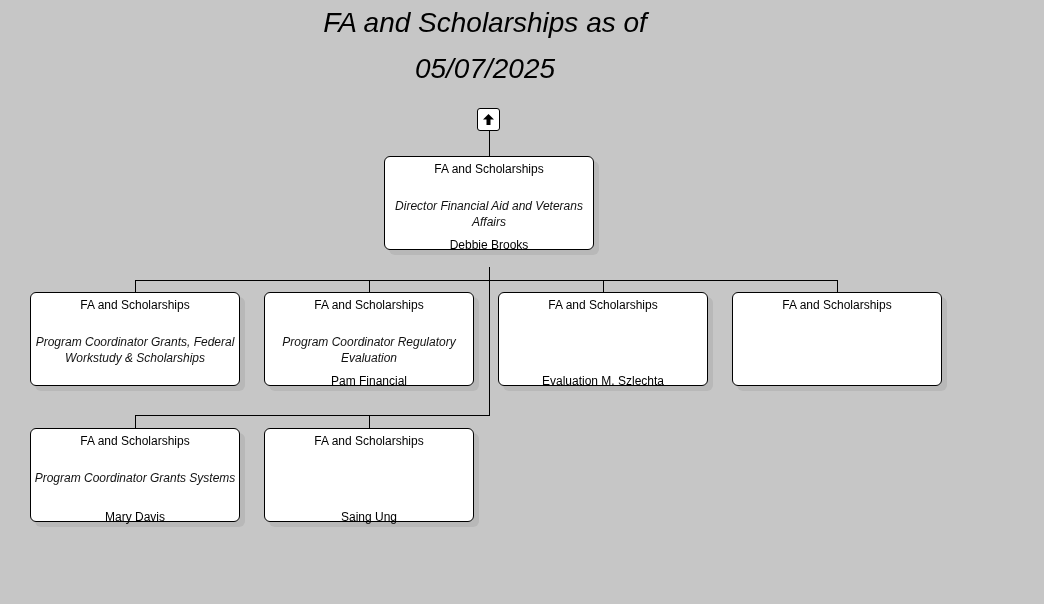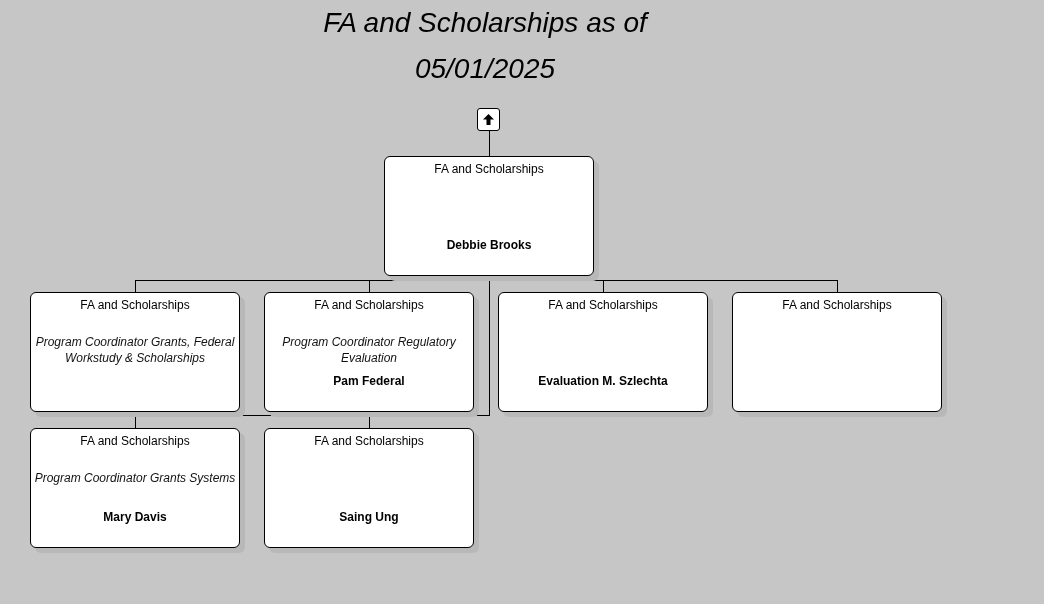--- a/index.html
+++ b/index.html
@@ -51,21 +51,21 @@
     }
     .up-btn svg {
       position: absolute;
       left: 5px;
       top: 5px;
     }
 
     .node {
       position: absolute;
       width: 210px;
-      height: 120px;
+      height: 94px;
       box-sizing: border-box;
       background: #fff;
       border: 1px solid #000;
       border-radius: 6px;
       box-shadow: 5px 5px 0 #b8b8b8;
       text-align: center;
       font-size: 12px;
       color: #000;
     }
     .node .dept {
@@ -80,29 +80,29 @@
       top: 41px;
       line-height: 16px;
       font-style: italic;
       color: #111;
     }
     .node .name {
       position: absolute;
       left: 0; right: 0;
       top: 81px;
       line-height: 14px;
-      font-weight: bold;
+      font-weight: normal;
     }
   </style>
 </head>
 <body>
 
 <h1 class="title">
   <span class="title-line1">FA and Scholarships as of</span>
-  <span class="title-line2">05/01/2025</span>
+  <span class="title-line2">05/07/2025</span>
 </h1>
 
 <div class="up-btn">
   <svg width="11" height="11" viewBox="0 0 11 11">
     <polygon points="5.5,0 11,5.5 7.5,5.5 7.5,11 3.5,11 3.5,5.5 0,5.5" fill="#000"></polygon>
   </svg>
 </div>
 
 <div class="line v" style="left:489px; top:131px; height:25px;"></div>
 <div class="line v" style="left:489px; top:267px; height:148px;"></div>
@@ -110,31 +110,32 @@
 <div class="line v" style="left:135px; top:280px; height:12px;"></div>
 <div class="line v" style="left:369px; top:280px; height:12px;"></div>
 <div class="line v" style="left:603px; top:280px; height:12px;"></div>
 <div class="line v" style="left:837px; top:280px; height:12px;"></div>
 <div class="line h" style="left:135px; top:415px; width:355px;"></div>
 <div class="line v" style="left:135px; top:415px; height:13px;"></div>
 <div class="line v" style="left:369px; top:415px; height:13px;"></div>
 
 <div class="node" style="left:384px; top:156px;">
   <div class="dept">FA and Scholarships</div>
+  <div class="role">Director Financial Aid and Veterans Affairs</div>
   <div class="name">Debbie Brooks</div>
 </div>
 
 <div class="node" style="left:30px; top:292px;">
   <div class="dept">FA and Scholarships</div>
   <div class="role">Program Coordinator Grants, Federal Workstudy &amp; Scholarships</div>
 </div>
 <div class="node" style="left:264px; top:292px;">
   <div class="dept">FA and Scholarships</div>
   <div class="role">Program Coordinator Regulatory Evaluation</div>
-  <div class="name">Pam Federal</div>
+  <div class="name">Pam Financial</div>
 </div>
 <div class="node" style="left:498px; top:292px;">
   <div class="dept">FA and Scholarships</div>
   <div class="name">Evaluation M. Szlechta</div>
 </div>
 <div class="node" style="left:732px; top:292px;">
   <div class="dept">FA and Scholarships</div>
 </div>
 
 <div class="node" style="left:30px; top:428px;">

